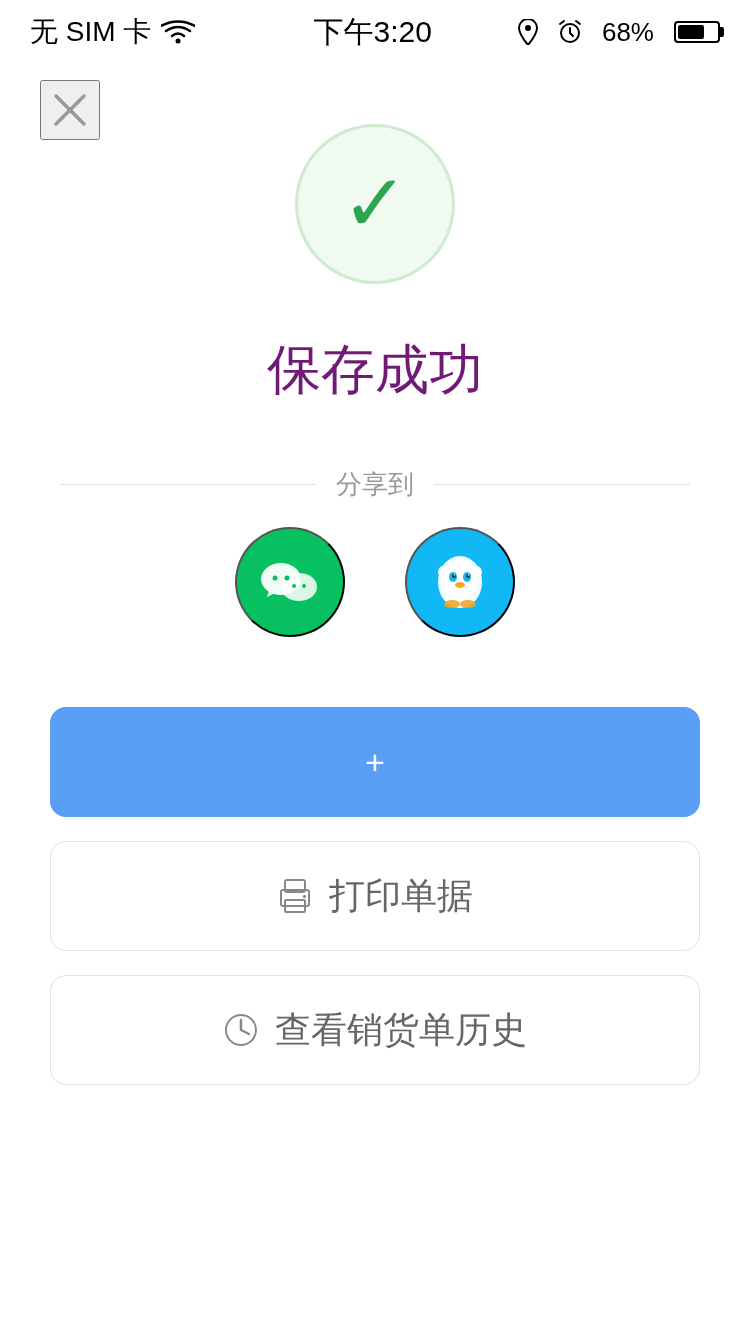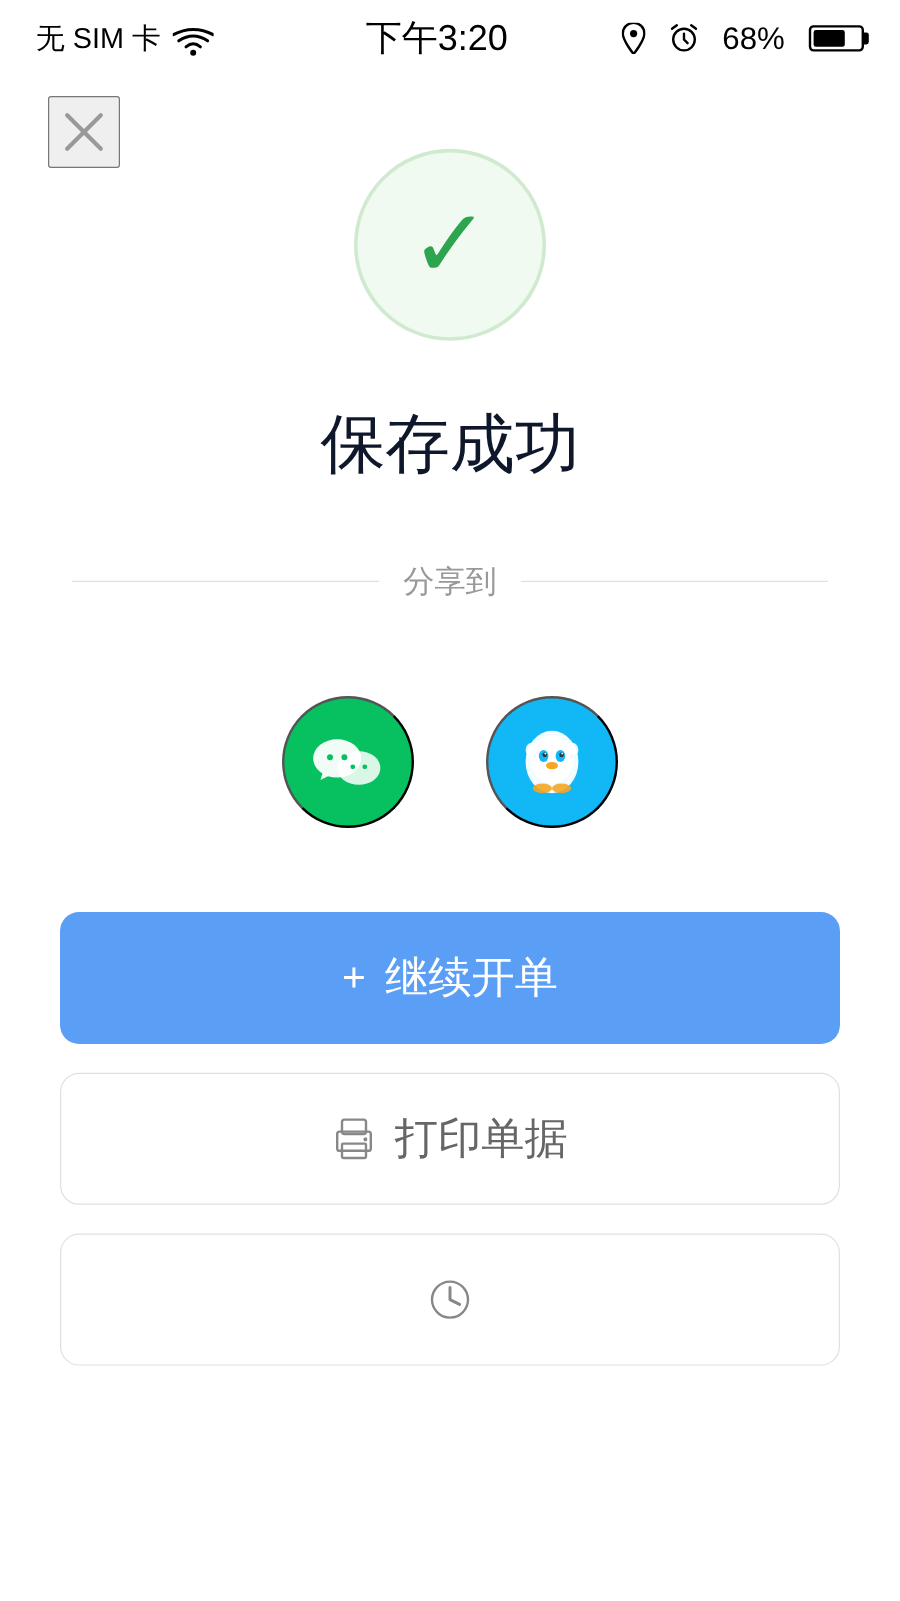--- a/index.html
+++ b/index.html
@@ -19,23 +19,23 @@
       height: 64px;
       background: #ffffff;
       display: flex;
       align-items: center;
       justify-content: space-between;
       padding: 0 30px;
     }
 
     .status-left {
       display: flex;
-      align-items: flex-end;
+      align-items: center;
       gap: 10px;
-      font-size: 24px;
+      font-size: 28px;
       color: #000;
     }
 
     .status-center {
       font-size: 30px;
       font-weight: 500;
       color: #000;
       margin-left: 32px;
     }
 
@@ -120,31 +120,31 @@
     .checkmark {
       color: #2da44e;
       font-size: 80px;
       line-height: 1;
     }
 
     
     .success-title {
       font-size: 54px;
       font-weight: 500;
-      color: #0f172a;
+      color: #701a75;
       margin-bottom: 60px;
     }
 
     
     .share-section {
       width: 100%;
       display: flex;
       align-items: center;
       padding: 0 60px;
-      margin-bottom: 78px;
+      margin-bottom: 25px;
     }
 
     .divider-line {
       flex: 1;
       height: 1px;
       background: #e0e0e0;
     }
 
     .share-label {
       font-size: 26px;
@@ -322,34 +322,34 @@
         <ellipse cx="22" cy="54" rx="8" ry="4" fill="#f5a623" opacity="0.9"></ellipse>
         <ellipse cx="38" cy="54" rx="8" ry="4" fill="#f5a623" opacity="0.9"></ellipse>
       </svg>
     </button>
   </div>
 
   <div class="action-buttons">
 
     <button class="btn-primary">
       <span class="btn-icon">+</span>
-      <span>继续开单</span>
     </button>
 
     <button class="btn-secondary">
       <svg width="36" height="36" viewBox="0 0 36 36" fill="none">
         <rect x="8" y="2" width="20" height="12" rx="2" stroke="#888" stroke-width="2" fill="none"></rect>
         <rect x="4" y="12" width="28" height="16" rx="2" stroke="#888" stroke-width="2" fill="none"></rect>
         <rect x="8" y="22" width="20" height="12" rx="1" stroke="#888" stroke-width="2" fill="none"></rect>
         <rect x="26" y="17" width="3" height="3" rx="1" fill="#888"></rect>
       </svg>
       <span>打印单据</span>
     </button>
 
     <button class="btn-secondary">
       <svg width="36" height="36" viewBox="0 0 36 36" fill="none">
         <circle cx="18" cy="18" r="15" stroke="#888" stroke-width="2" fill="none"></circle>
         <path d="M18 8 L18 18 L26 22" stroke="#888" stroke-width="2.5" stroke-linecap="round" stroke-linejoin="round"></path>
       </svg>
+      <span>查看销货单历史</span>
     </button>
 
   </div>
 </div>
 
 </body></html>

